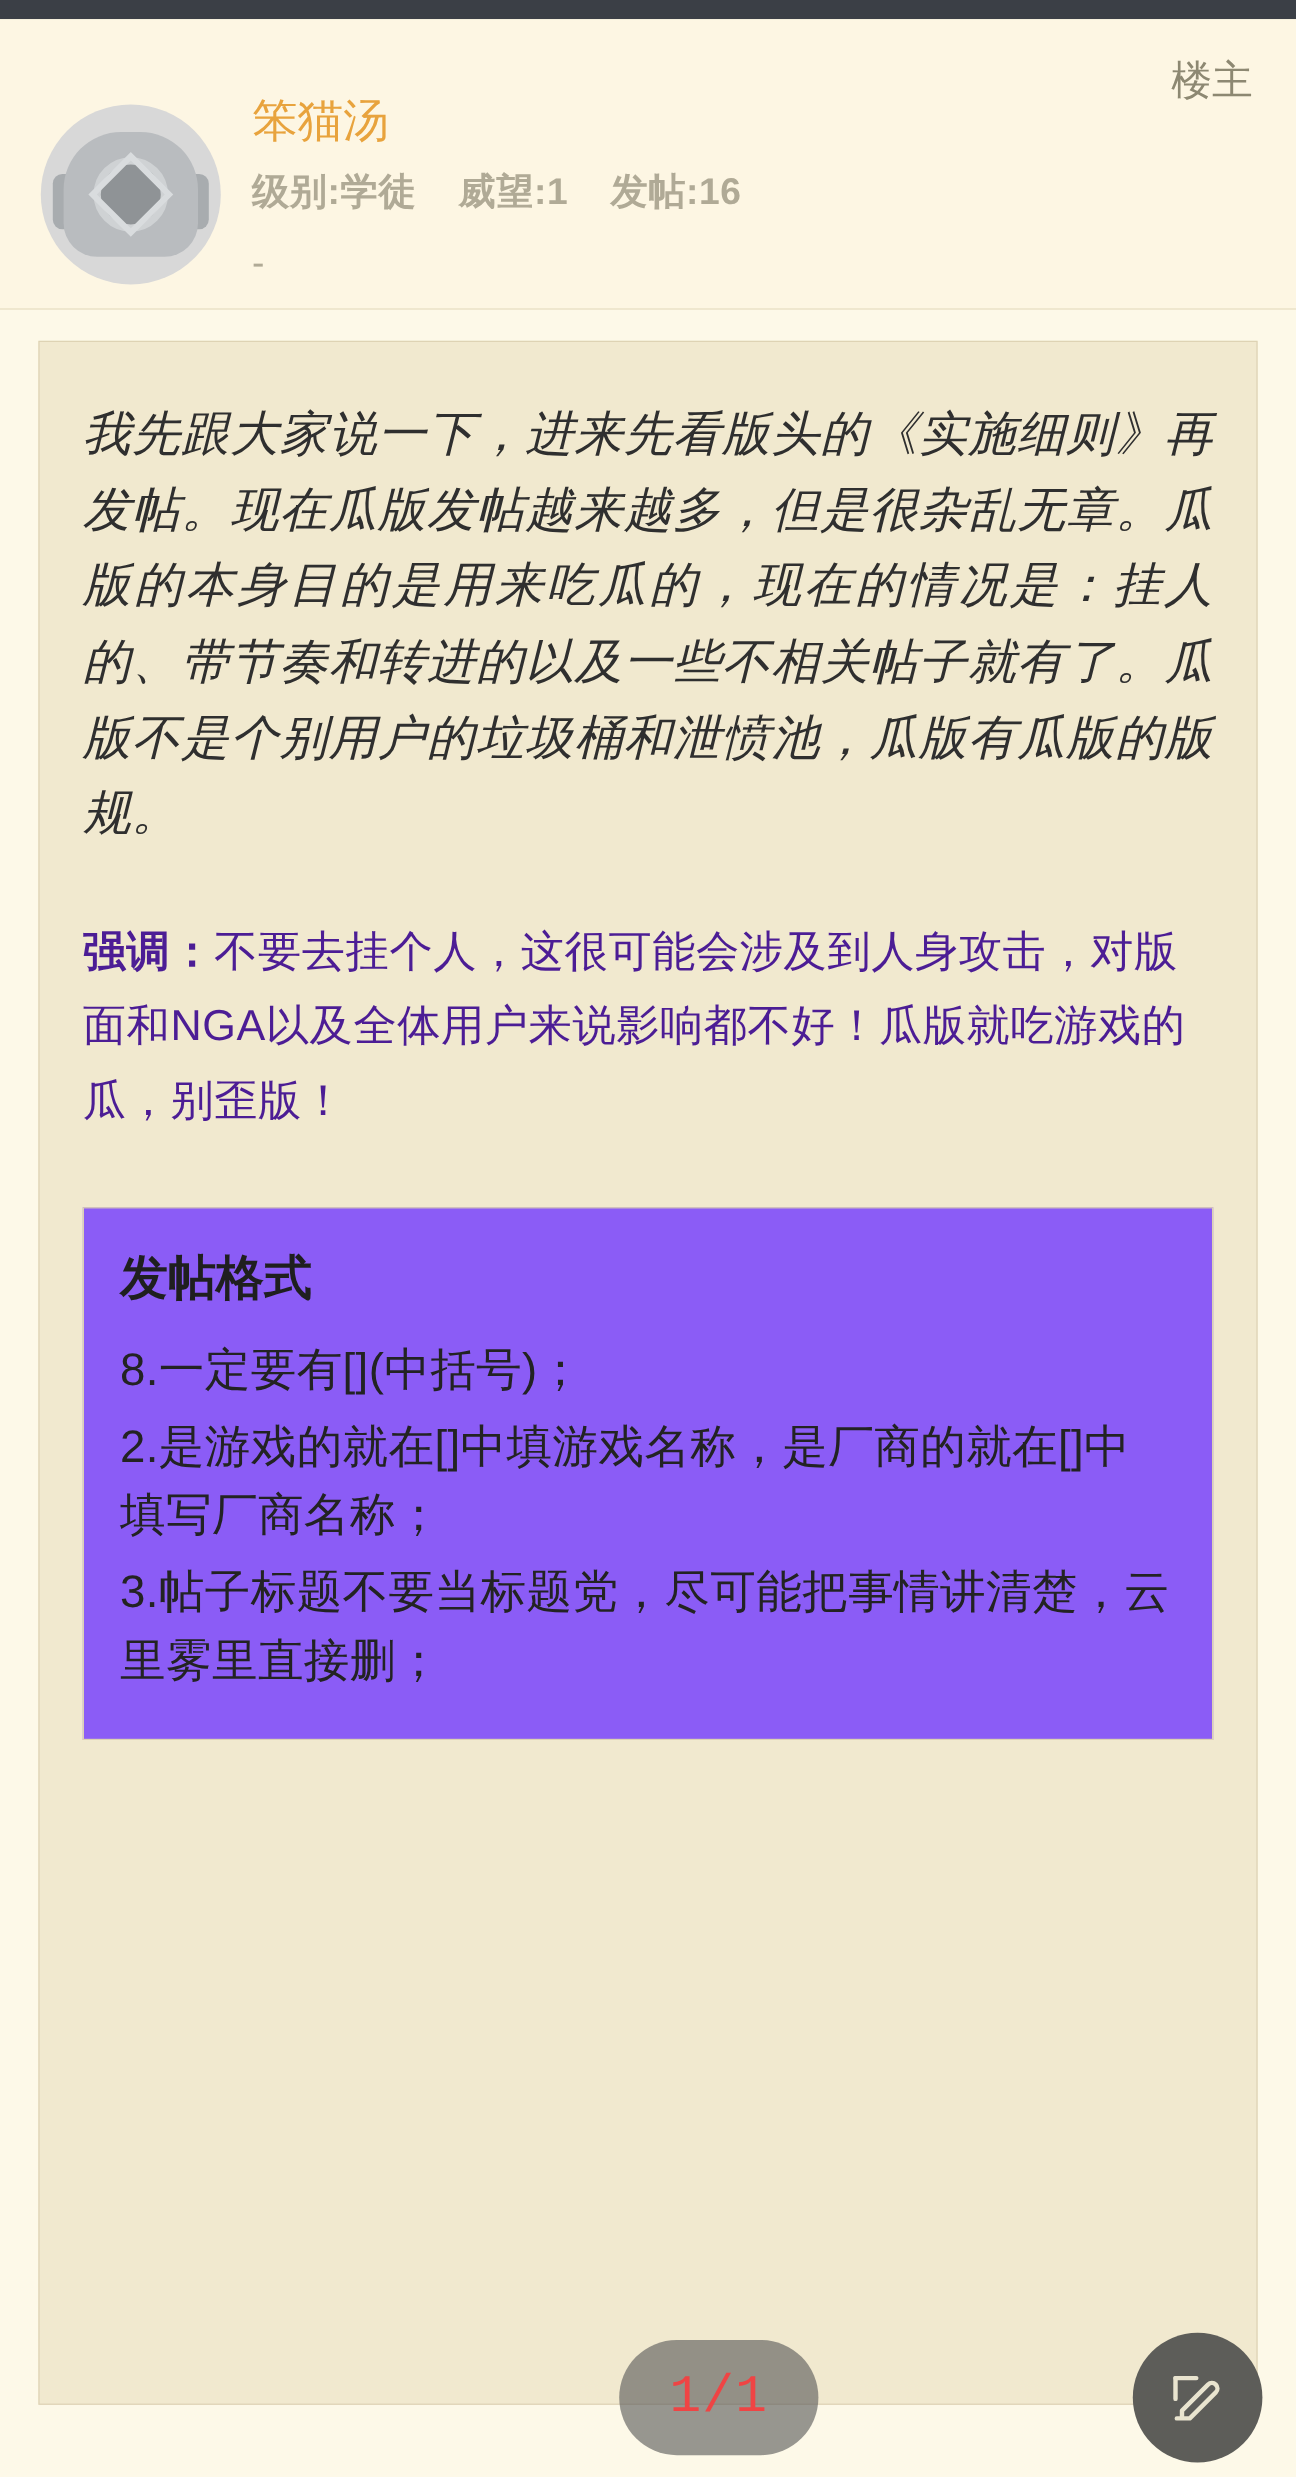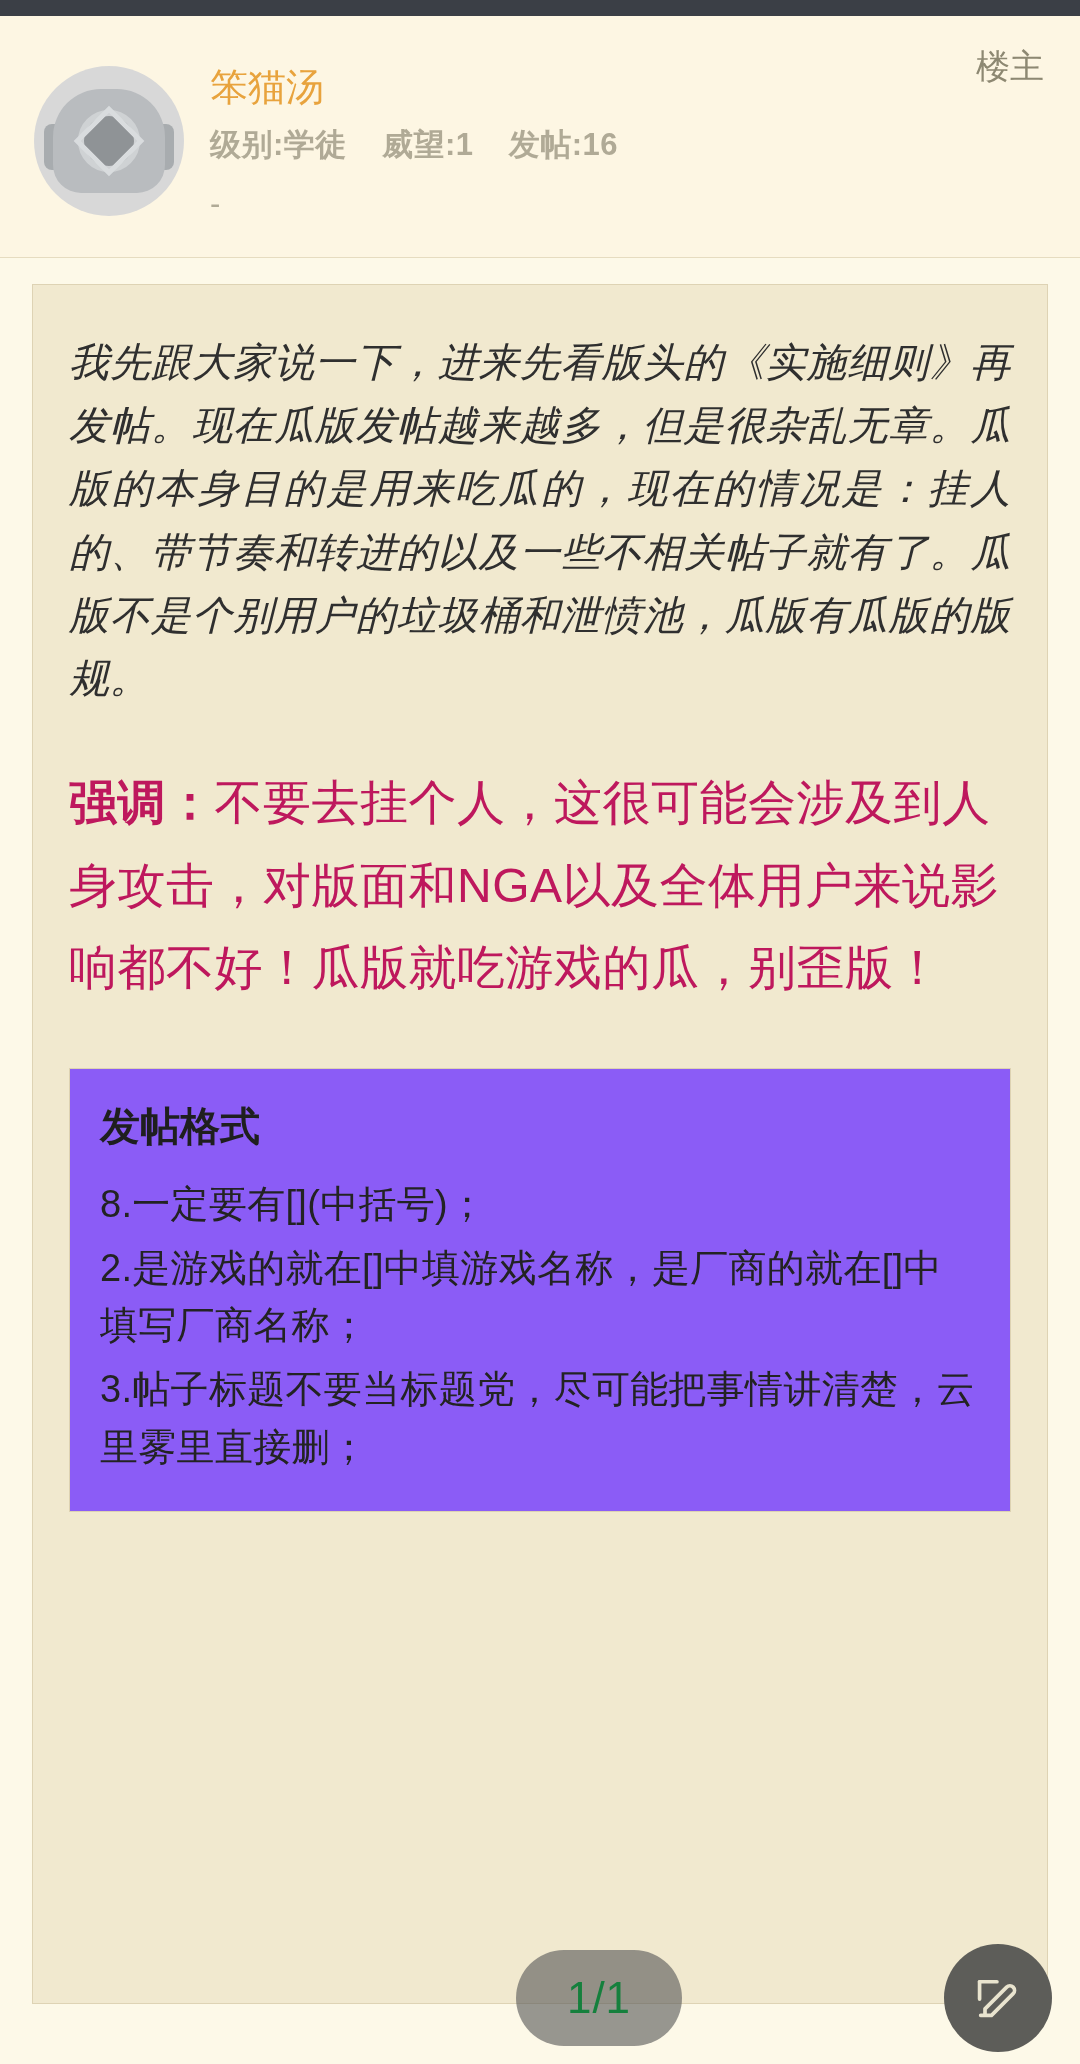--- a/index.html
+++ b/index.html
@@ -22,21 +22,21 @@
   .topbar {
     height: 16px;
     background: #3b3f46;
     width: 100%;
   }
 
   
   .post-header {
     position: relative;
     display: flex;
-    align-items: center;
+    align-items: flex-end;
     padding: 22px 34px 20px 34px;
     background: #fdf6e3;
     border-bottom: 1px solid #e6dcc0;
     height: 242px;
   }
 
   .avatar {
     width: 150px; height: 150px;
     border-radius: 50%;
     background: #d8d8d8;
@@ -126,24 +126,24 @@
     color: #2f2f2f;
     font-size: 40px;
     line-height: 1.58;
     letter-spacing: 0.5px;
     text-align: justify;
     margin: 0 0 52px 0;
     font-style: italic;
   }
 
   .emphasis {
-    font-size: 48px;
+    font-size: 36px;
     line-height: 1.72;
     letter-spacing: 0.5px;
-    color: #be185d;
+    color: #4c1d95;
     margin: 0 0 58px 0;
   }
   .emphasis .lead {
     font-weight: bold;
   }
 
   
   .format-box {
     border: 1px solid #ddd2b2;
     background: #8b5cf6;
@@ -165,26 +165,27 @@
   }
 
   
   .page-pill {
     position: absolute;
     left: 516px;
     bottom: 18px;
     width: 166px; height: 96px;
     border-radius: 48px;
     background: rgba(88,88,88,0.62);
-    color: #15803d;
+    color: #ef4444;
     font-size: 44px;
     display: flex;
     align-items: center;
     justify-content: center;
     letter-spacing: 1px;
+    font-family: Liberation Mono, monospace;
   }
   .fab {
     position: absolute;
     right: 28px;
     bottom: 12px;
     width: 108px; height: 108px;
     border-radius: 50%;
     background: #5d5d59;
     display: flex;
     align-items: center;

